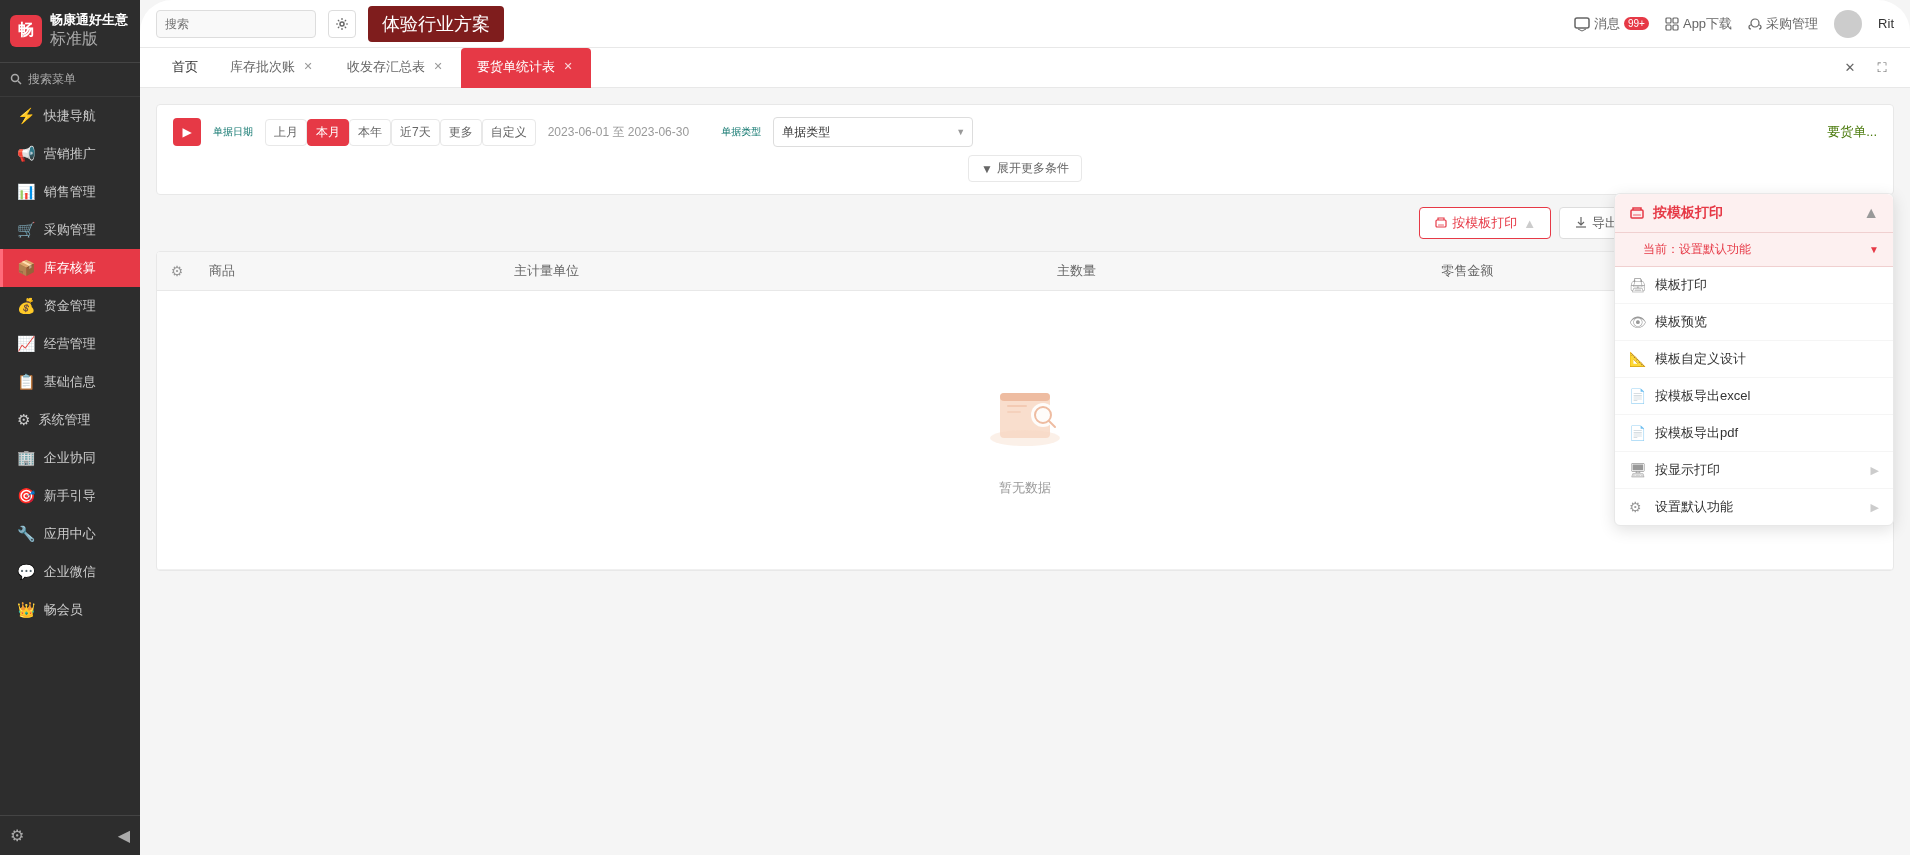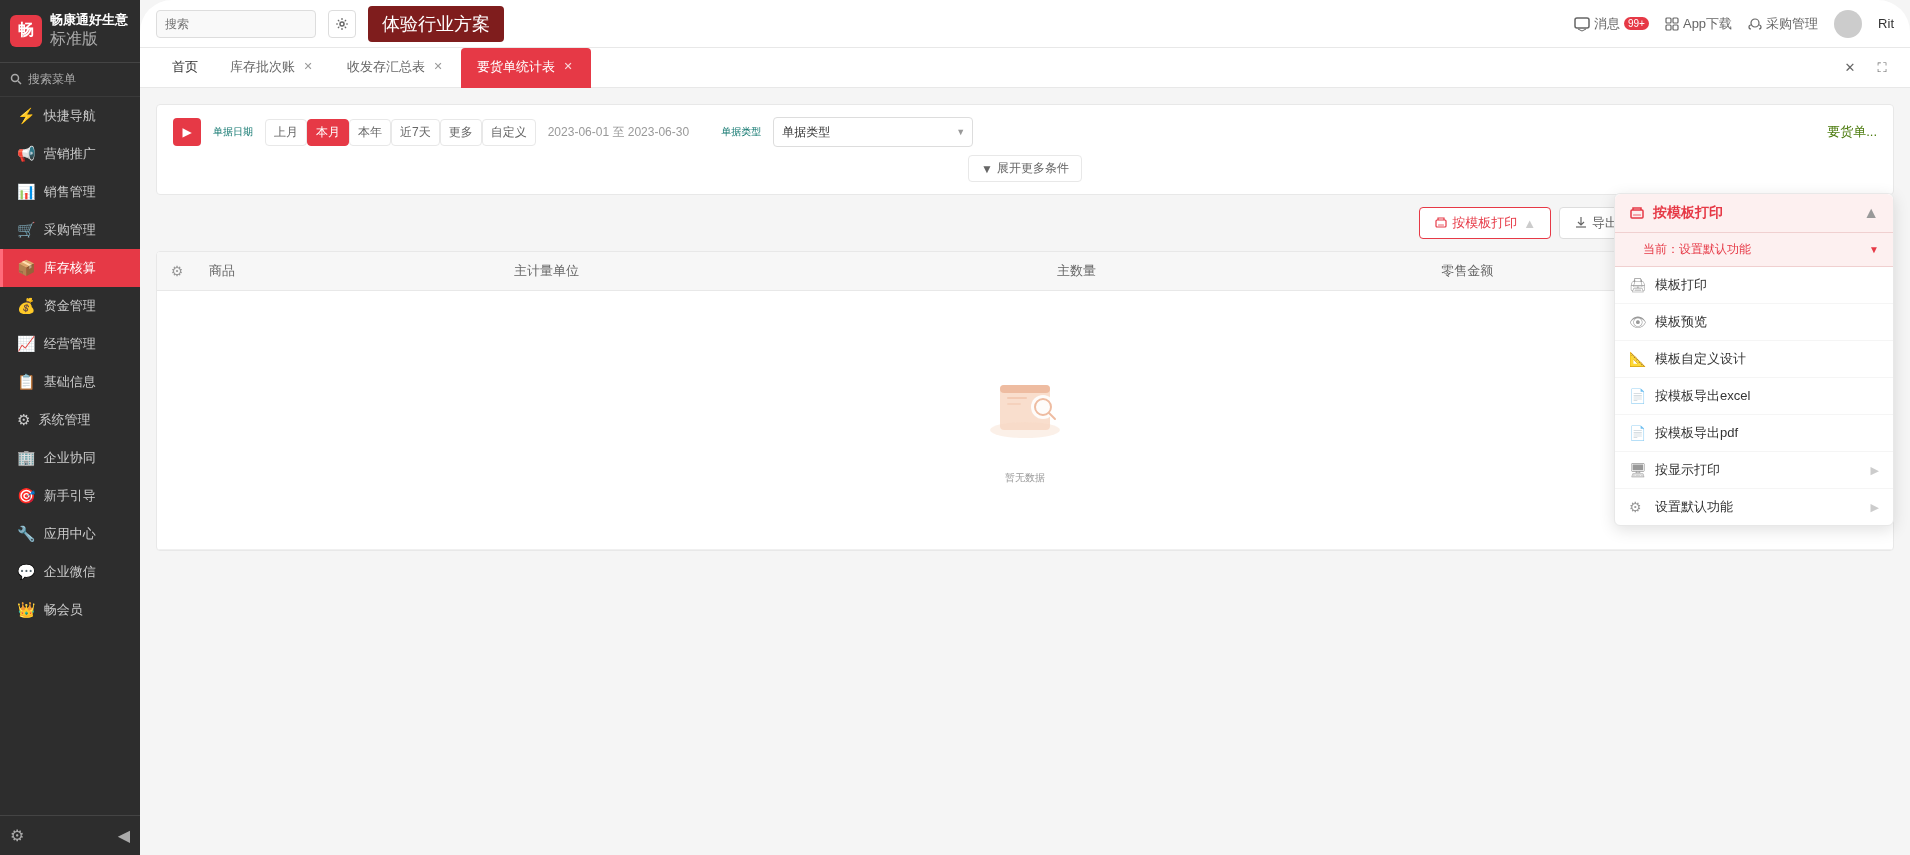--- a/index.html
+++ b/index.html
@@ -345,21 +345,21 @@
     thead th {
       padding: 10px 12px;
       text-align: left;
       font-size: 13px;
       color: #666;
       font-weight: normal;
       white-space: nowrap;
     }
     thead th:first-child { width: 40px; text-align: center; }
     tbody tr { border-bottom: 1px solid #f0f0f0; }
-    tbody td { padding: 4px 12px; font-size: 10px; color: #333; font-family: Liberation Serif, serif; }
+    tbody td { padding: 12px 12px; font-size: 13px; color: #333; font-family: Liberation Serif, serif; }
     .settings-icon { color: #999; cursor: pointer; font-size: 14px; }
 
     
     .empty-state {
       display: flex;
       flex-direction: column;
       align-items: center;
       justify-content: center;
       padding: 60px 20px;
       color: #999;

